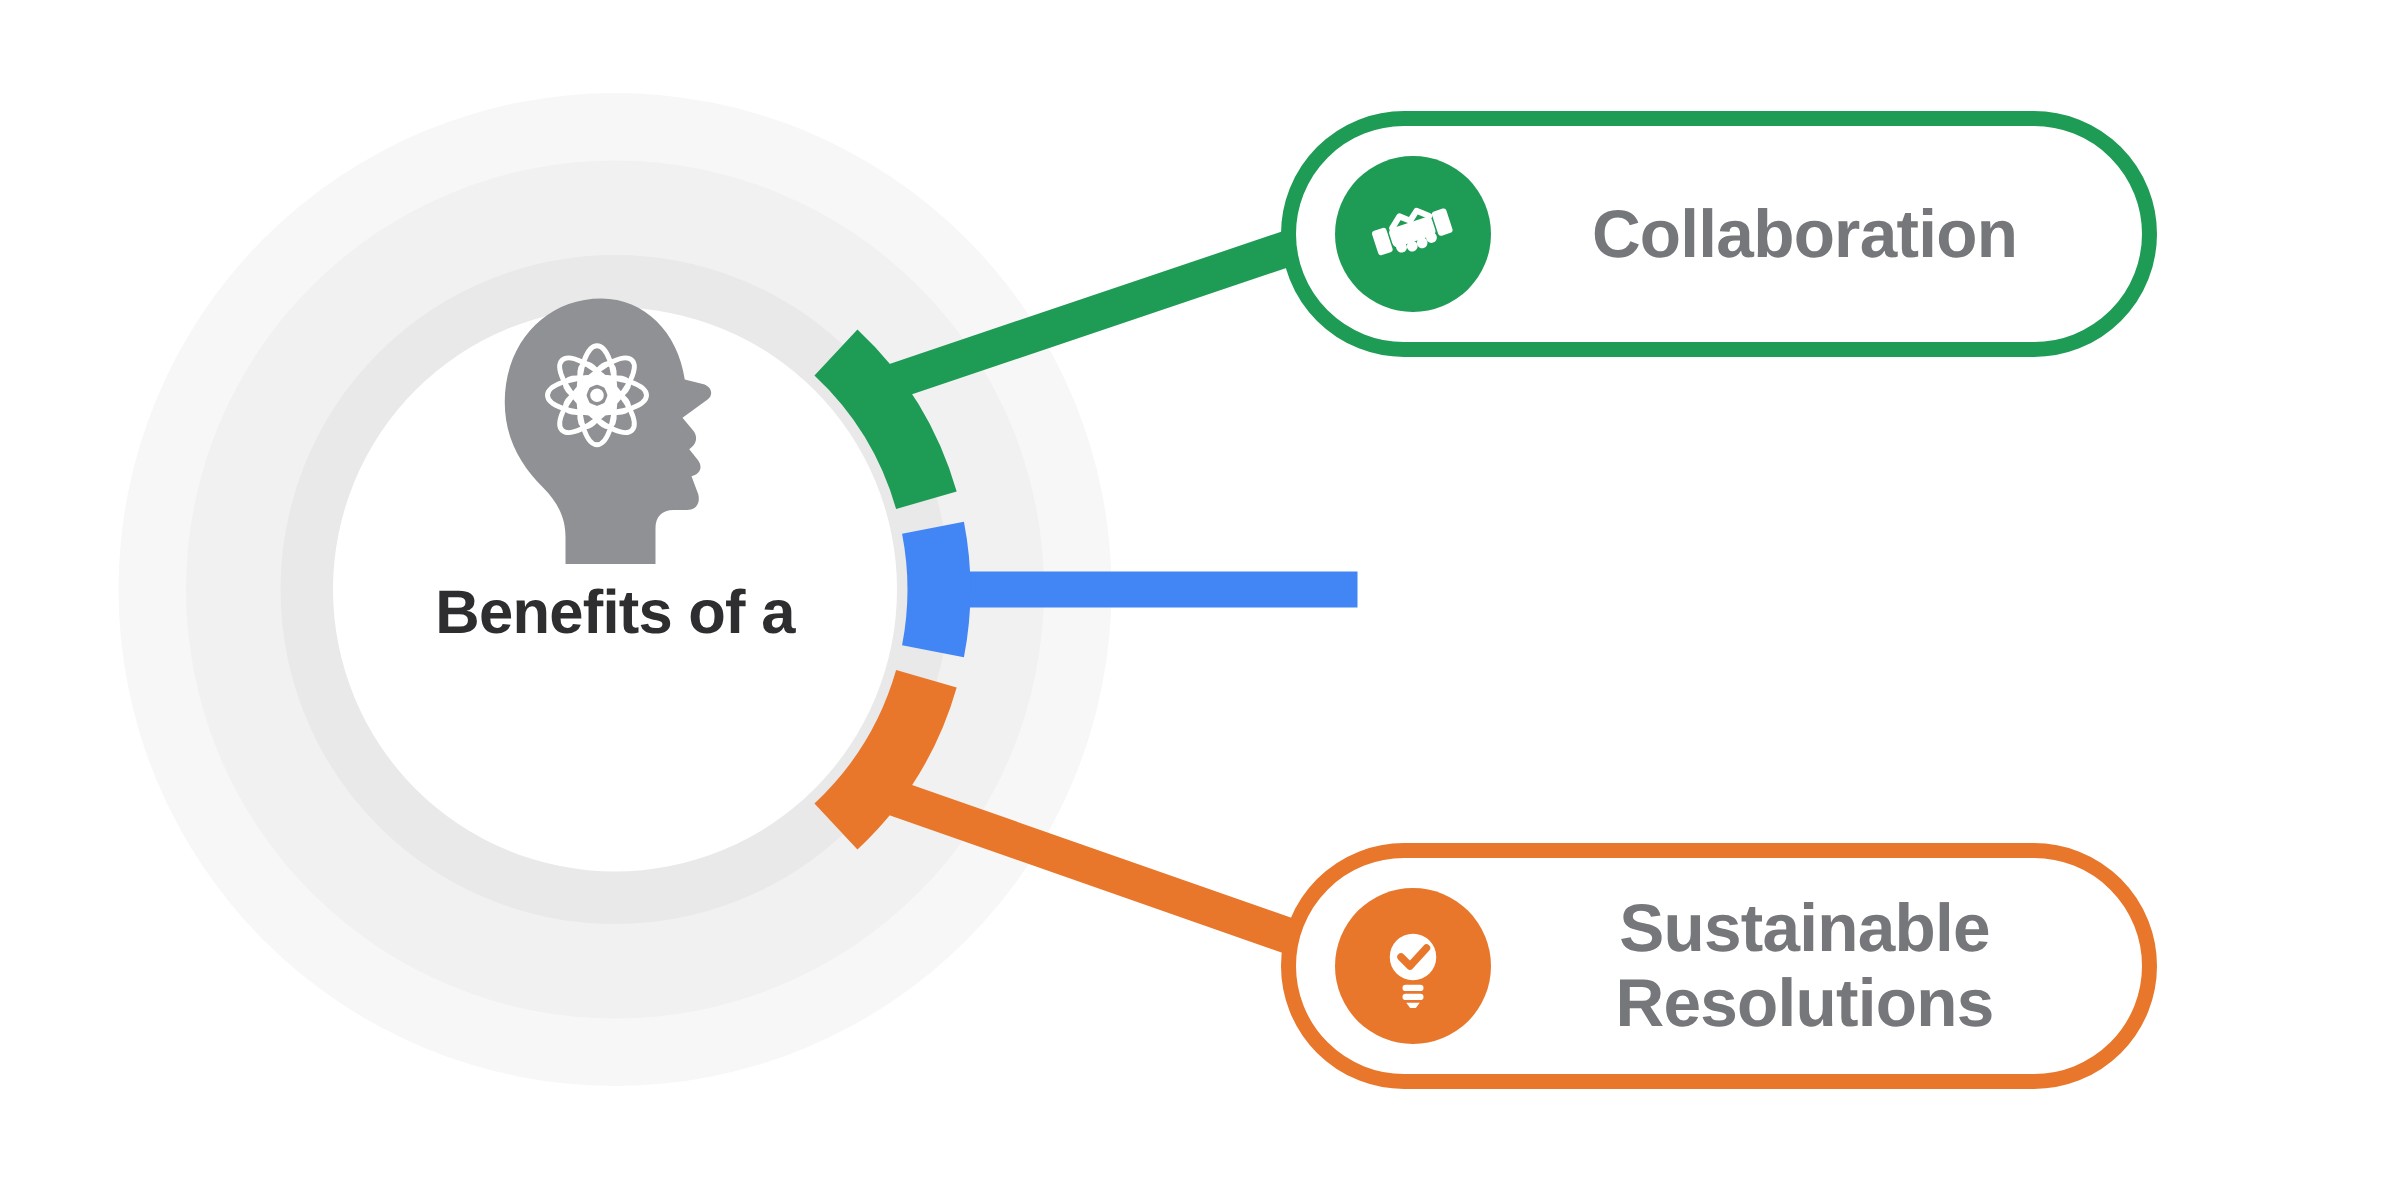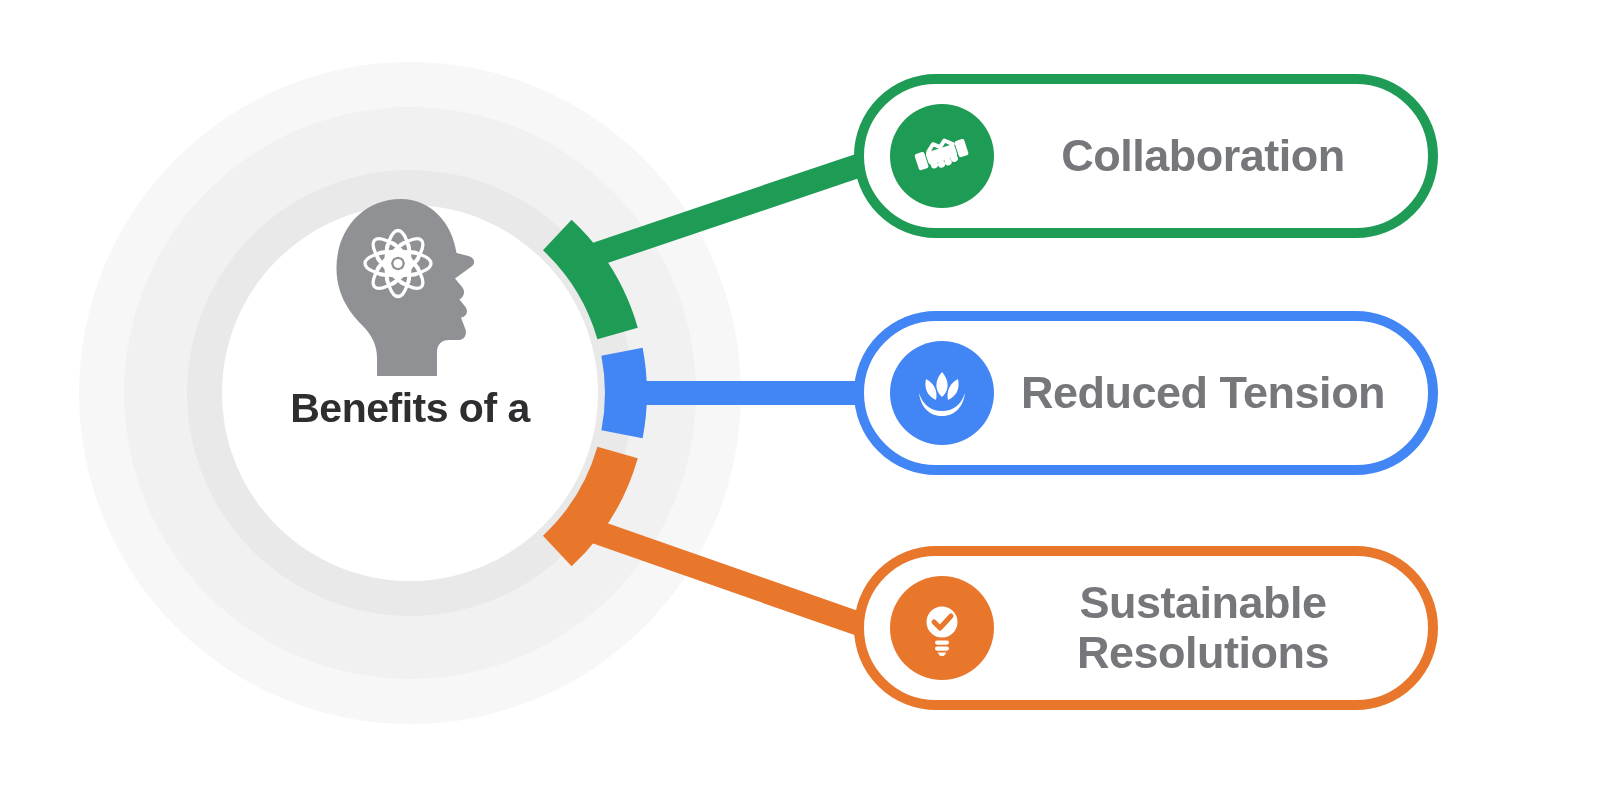--- a/index.html
+++ b/index.html
@@ -27,21 +27,21 @@
     position:absolute;
     left:854px;width:584px;height:164px;
     background:#ffffff;
     border:10px solid #000;
     border-radius:83px;
     box-sizing:border-box;
     display:flex;align-items:center;
   }
   .pill.green{border-color:#1e9c55;}
   .pill.blue{border-color:#4285f4;}
-  .pill.orange{border-color:#e8772b;}
+  .pill.orange{border-color:#e8772b;margin-top:16px;}
   .pill-1{top:74px;}
   .pill-2{top:311px;}
   .pill-3{top:546px;}
 
   .icon-badge{
     width:104px;height:104px;border-radius:50%;
     margin-left:26px;flex:0 0 auto;
     display:flex;align-items:center;justify-content:center;
   }
   .icon-badge.green{background:#1e9c55;}
@@ -114,33 +114,20 @@
           <circle cx="27" cy="37.5" r="3.6"></circle>
           <circle cx="34" cy="37.5" r="3.6"></circle>
           <circle cx="41" cy="36" r="3.6"></circle>
           <path d="M18,22 l7,-6 6,5 6,-5 7,6" fill="none" stroke="#ffffff" stroke-width="4" stroke-linejoin="round" stroke-linecap="round"></path>
         </g>
       </svg>
     </div>
     <div class="pill-label">Collaboration</div>
   </div>
 
-  <div class="pill pill-2 blue">
-    <div class="icon-badge blue">
-      <svg viewBox="0 0 60 60">
-        <g fill="#ffffff">
-          <path d="M30,9 C37,17 38,27 30,34 C22,27 23,17 30,9 Z"></path>
-          <path d="M14,16 C22,20 26,28 24,37 C15,33 12,25 14,16 Z"></path>
-          <path d="M46,16 C38,20 34,28 36,37 C45,33 48,25 46,16 Z"></path>
-          <path d="M7,30 C11,42 19,48 30,48 C41,48 49,42 53,30 C51,46 41,53 30,53 C19,53 9,46 7,30 Z"></path>
-        </g>
-      </svg>
-    </div>
-    <div class="pill-label">Reduced Tension</div>
-  </div>
 
   <div class="pill pill-3 orange">
     <div class="icon-badge orange">
       <svg viewBox="0 0 60 60">
         <g fill="#ffffff">
           <circle cx="30" cy="24" r="15.5"></circle>
           <rect x="23" y="42.5" width="14" height="4.2" rx="2.1"></rect>
           <rect x="23" y="48.5" width="14" height="4.2" rx="2.1"></rect>
           <path d="M25.5,54.5 h9 l-2.6,3.5 h-3.8 z"></path>
         </g>

